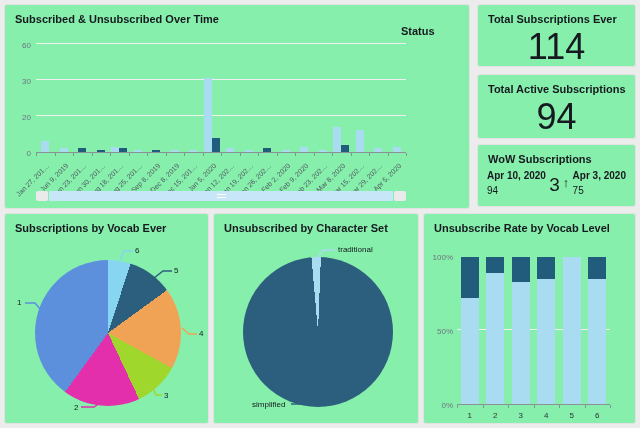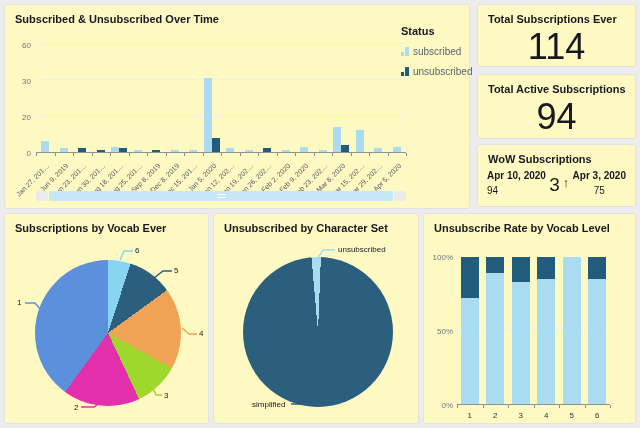--- a/index.html
+++ b/index.html
@@ -2,21 +2,21 @@
 <html><head>
 <meta charset="utf-8">
 <style>
   * { margin:0; padding:0; box-sizing:border-box; }
   html,body { background:#ECECEC; }
   .dashboard {
     position:relative; width:640px; height:428px; background:#ECECEC;
     font-family:"Liberation Sans","DejaVu Sans",sans-serif; color:#16191F;
     overflow:hidden;
   }
-  .card { position:absolute; background:#fef9c3; border:1px solid #E2E2E2; border-radius:3px; }
+  .card { position:absolute; background:#86efac; border:1px solid #E2E2E2; border-radius:3px; }
   .card-title { position:absolute; left:10px; top:8px; font-size:11px; font-weight:700; color:#16191F; white-space:nowrap; }
 
   
   #card-ts { left:4px; top:4px; width:466px; height:205px; }
   #ts-plot { position:absolute; left:31px; top:40px; width:370px; height:108px; border-bottom:1px solid #8A9199; }
   .gridline { position:absolute; left:0; width:100%; height:1px; background:#EFEFEF; }
   .ts-slot { position:absolute; bottom:0; height:100%; display:flex; align-items:flex-end; justify-content:center; }
   .ts-bar { width:8px; }
   .y-tick-label { position:absolute; width:22px; text-align:right; font-size:8px; color:#6E7681; }
   .axis-tick { position:absolute; width:1px; height:3px; background:#8A9199; top:148px; }
@@ -36,21 +36,21 @@
 
   
   #card-kpi1 { left:477px; top:4px;  width:159px; height:63px; }
   #card-kpi2 { left:477px; top:74px; width:159px; height:65px; }
   .kpi-value { position:absolute; left:0; right:0; top:21px; text-align:center; font-size:36px; font-weight:400; color:#16191F; }
 
   
   #card-wow { left:477px; top:144px; width:159px; height:63px; }
   .wow-row { position:absolute; left:9px; right:9px; top:25px; display:flex; justify-content:space-between; }
   .wow-col { display:flex; flex-direction:column; }
-  .wow-col.right { text-align:center; }
+  .wow-col.right { text-align:left; }
   .wow-label { font-size:10px; font-weight:700; color:#16191F; white-space:nowrap; }
   .wow-value { font-size:10px; color:#16191F; margin-top:4px; }
   .wow-delta { display:flex; align-items:flex-start; margin-top:5px; }
   .delta-num { font-size:19px; color:#16191F; line-height:1; }
   .delta-arrow { font-size:13px; color:#16191F; margin-left:3px; line-height:1.2; }
 
   
   #card-vocab  { left:4px;   top:213px; width:205px; height:211px; }
   #card-charset{ left:213px; top:213px; width:206px; height:211px; }
   .pie { position:absolute; border-radius:50%; }
@@ -197,36 +197,20 @@
     <div id="ts-scroll">
       <div class="scroll-cap" style="left:0"></div>
       <div id="scroll-fill">
         <span class="grip-line"></span>
         <span class="grip-line"></span>
       </div>
       <div class="scroll-cap" style="right:0"></div>
     </div>
     <div id="ts-legend">
       <div class="legend-title">Status</div>
-      <div id="ts-legend-items">
-          <div class="legend-item">
-            <span class="legend-icon">
-              <i style="width: 3px; height: 4px; background: rgb(169, 220, 241);"></i>
-              <i style="width: 4px; height: 9px; background: rgb(169, 220, 241);"></i>
-            </span>
-            <span class="legend-label">subscribed</span>
-          </div>
-          <div class="legend-item">
-            <span class="legend-icon">
-              <i style="width: 3px; height: 4px; background: rgb(34, 92, 125);"></i>
-              <i style="width: 4px; height: 9px; background: rgb(34, 92, 125);"></i>
-            </span>
-            <span class="legend-label">unsubscribed</span>
-          </div>
-        </div>
     </div>
   </div>
 
   <div class="card" id="card-kpi1">
     <div class="card-title">Total Subscriptions Ever</div>
     <div class="kpi-value">114</div>
   </div>
   <div class="card" id="card-kpi2">
     <div class="card-title">Total Active Subscriptions</div>
     <div class="kpi-value">94</div>
@@ -269,21 +253,21 @@
     <span class="pie-label" style="left:12px;top:84px">1</span>
   </div>
 
   <div class="card" id="card-charset">
     <div class="card-title">Unsubscribed by Character Set</div>
     <div class="pie" id="charset-pie" style="background: conic-gradient(from -5deg, rgb(169, 220, 241) 0deg, rgb(169, 220, 241) 7.2deg, rgb(44, 95, 126) 7.2deg, rgb(44, 95, 126) 360deg);"></div>
     <svg class="pie-overlay" width="206" height="211" viewBox="0 0 206 211">
       <polyline points="103,45 109,36 121,36" fill="none" stroke-width="1.5" stroke="#A9DCF1"></polyline>
       <polyline points="77,190 88,190" fill="none" stroke-width="1.5" stroke="#2C5F7E"></polyline>
     </svg>
-    <span class="pie-label" style="left:124px;top:31px">unsubscribed</span>
+    <span class="pie-label" style="left:124px;top:31px">traditional</span>
     <span class="pie-label" style="left:38px;top:186px">simplified</span>
   </div>
 
   <div class="card" id="card-stacked">
     <div class="card-title">Unsubscribe Rate by Vocab Level</div>
     <div id="st-ylabels">
         <div class="st-ylabel" style="left: 3px; top: 39px;">100%</div>
         <div class="st-ylabel" style="left: 3px; top: 113px;">50%</div>
         <div class="st-ylabel" style="left: 3px; top: 187px;">0%</div>
       </div>

